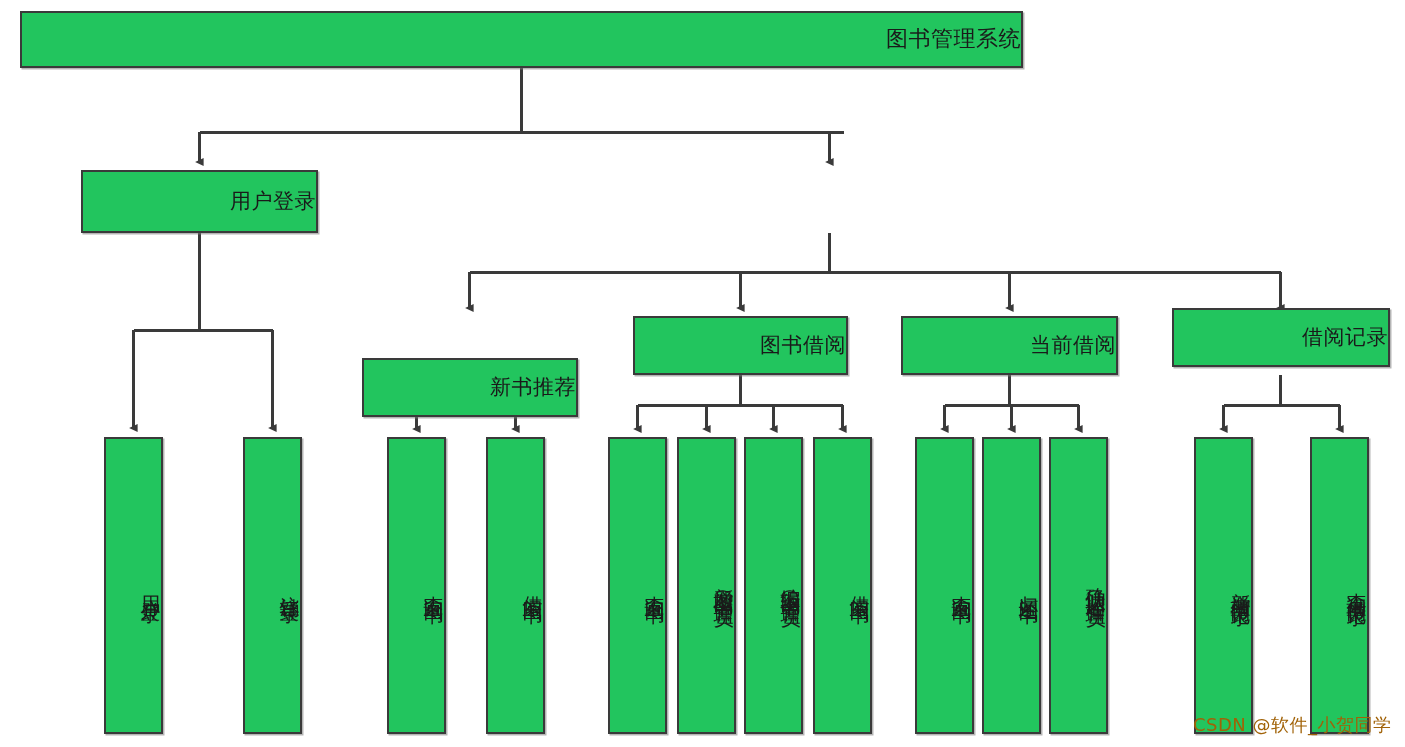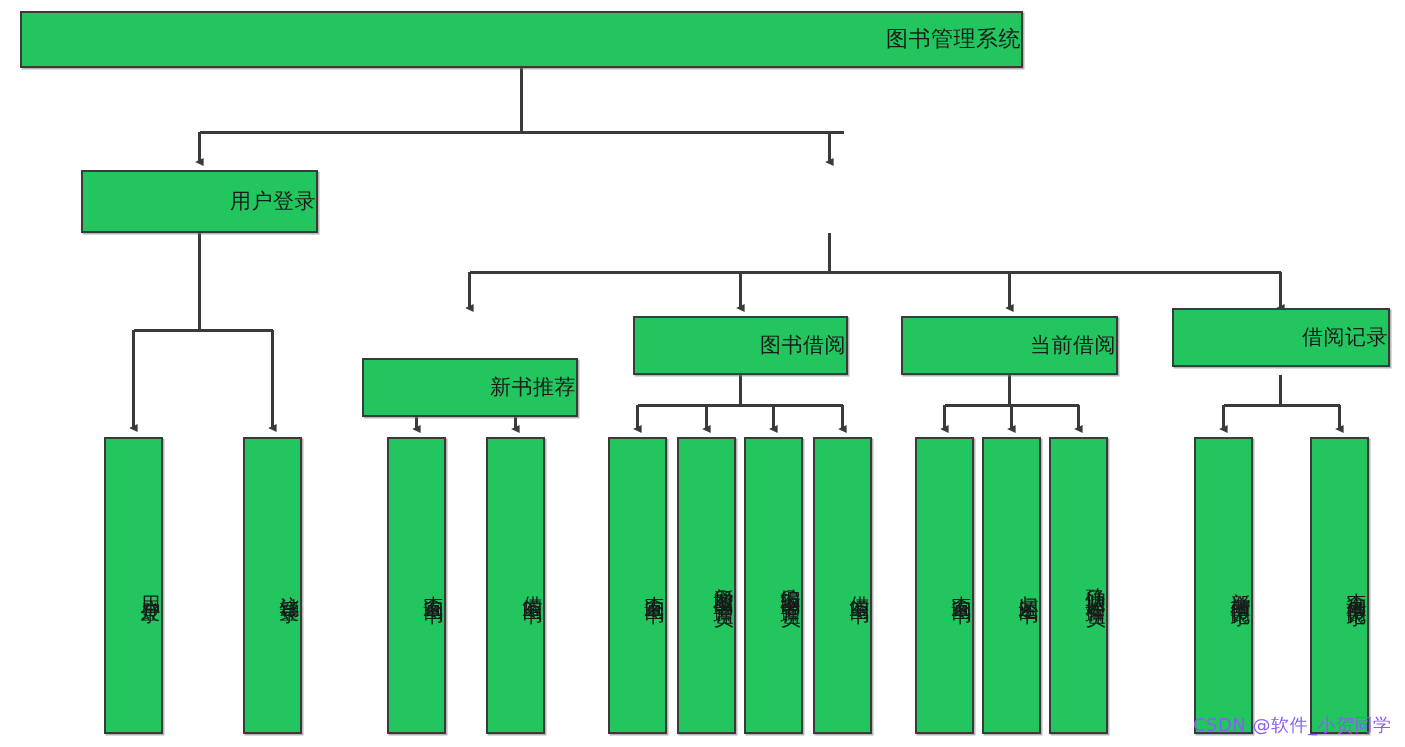--- a/index.html
+++ b/index.html
@@ -55,21 +55,21 @@
     white-space: nowrap;
   }
   .node-box.root .node-label {
     font-size: 22px;
   }
   .watermark {
     position: absolute;
     left: 1193px;
     top: 713px;
     font-size: 18px;
-    color: #8b5cf6;
+    color: #a16207;
     letter-spacing: 0.5px;
     white-space: nowrap;
     user-select: none;
   }
 </style>
 </head>
 <body>
 
 <div id="diagram-root">
 

